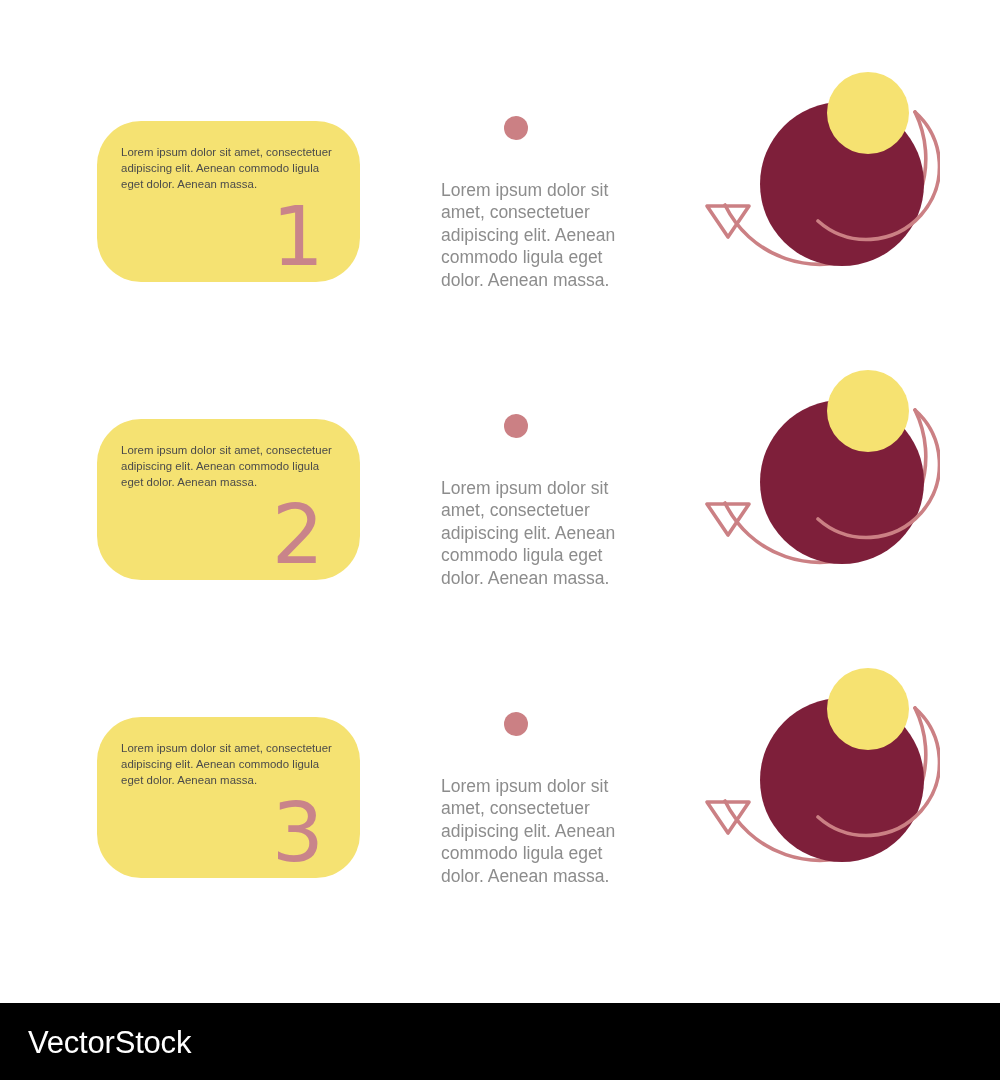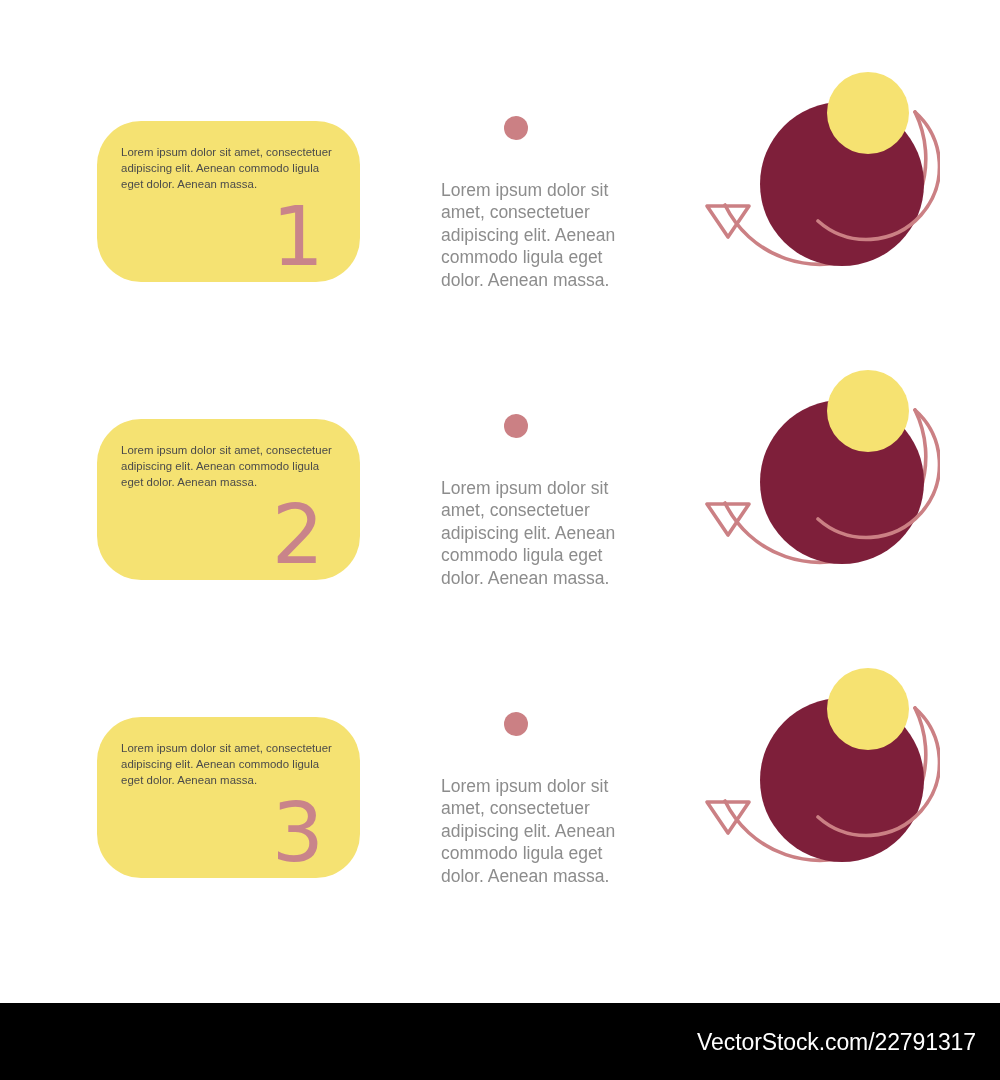--- a/index.html
+++ b/index.html
@@ -197,14 +197,14 @@
         <circle cx="178" cy="53" r="41" fill="#f6e271"></circle>
         <path d="M 225 52 A 72 72 0 0 1 128 161" fill="none" stroke="#cb8084" stroke-width="3.6" stroke-linecap="round"></path>
         <path d="M 17 146 L 59 146 L 38 177 Z" fill="none" stroke="#cb8084" stroke-width="3.6" stroke-linejoin="round"></path>
       </svg>
     </div>
   </div>
 
 </div>
 
 <div id="footer">
-  <div id="footer-url">VectorStock.com/22791317</div>
+  <div id="footer-brand">VectorStock</div>
 </div>
 
 </body></html>

